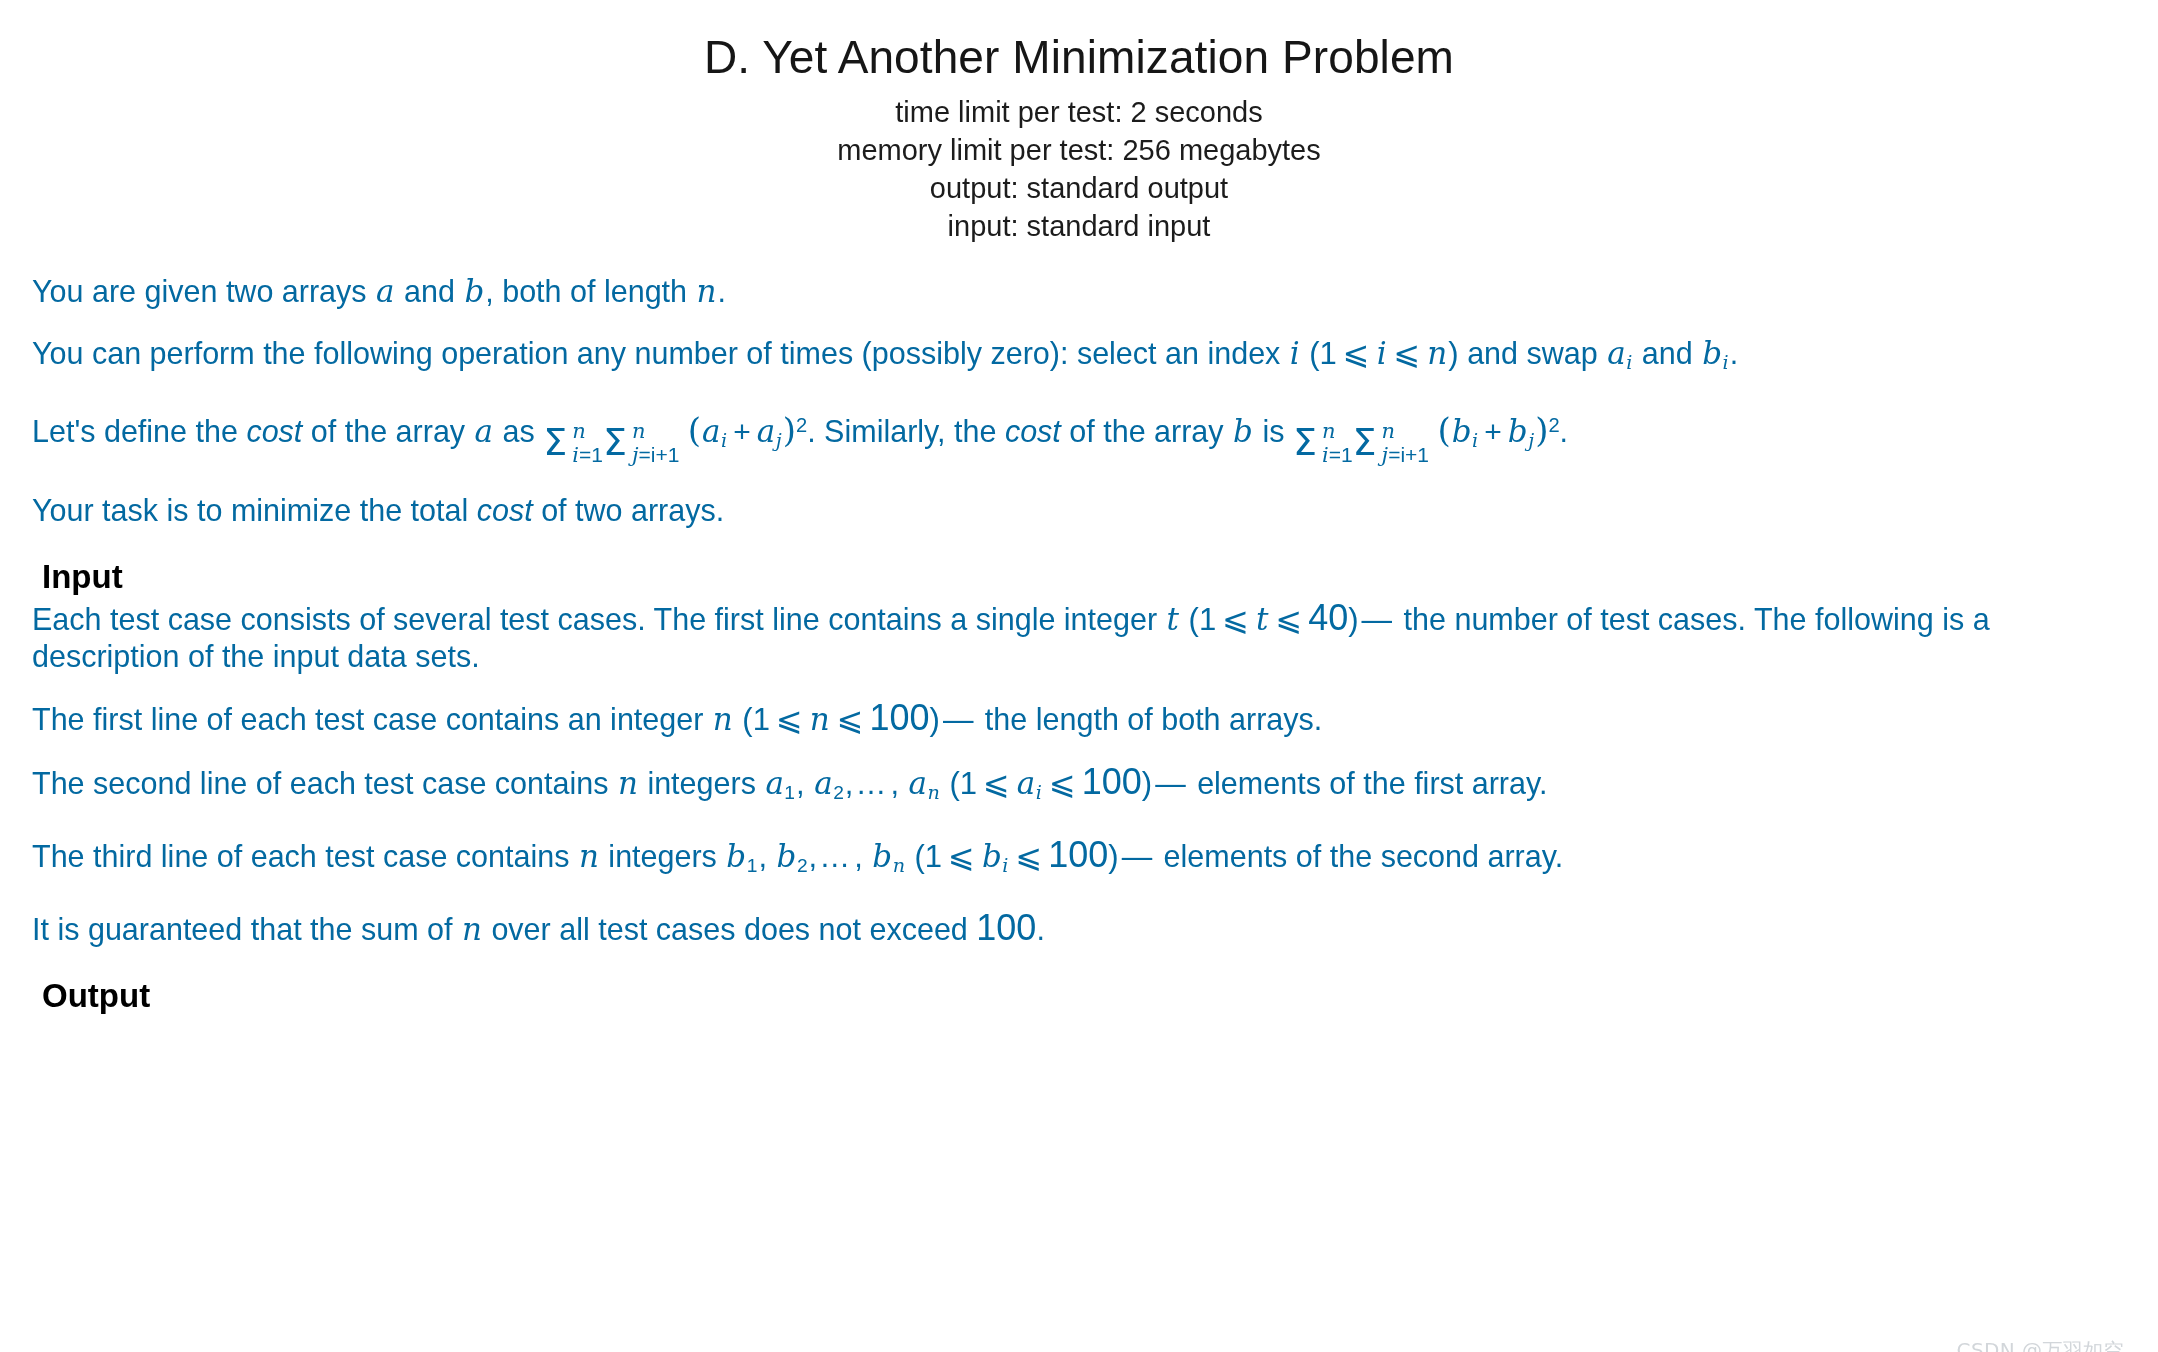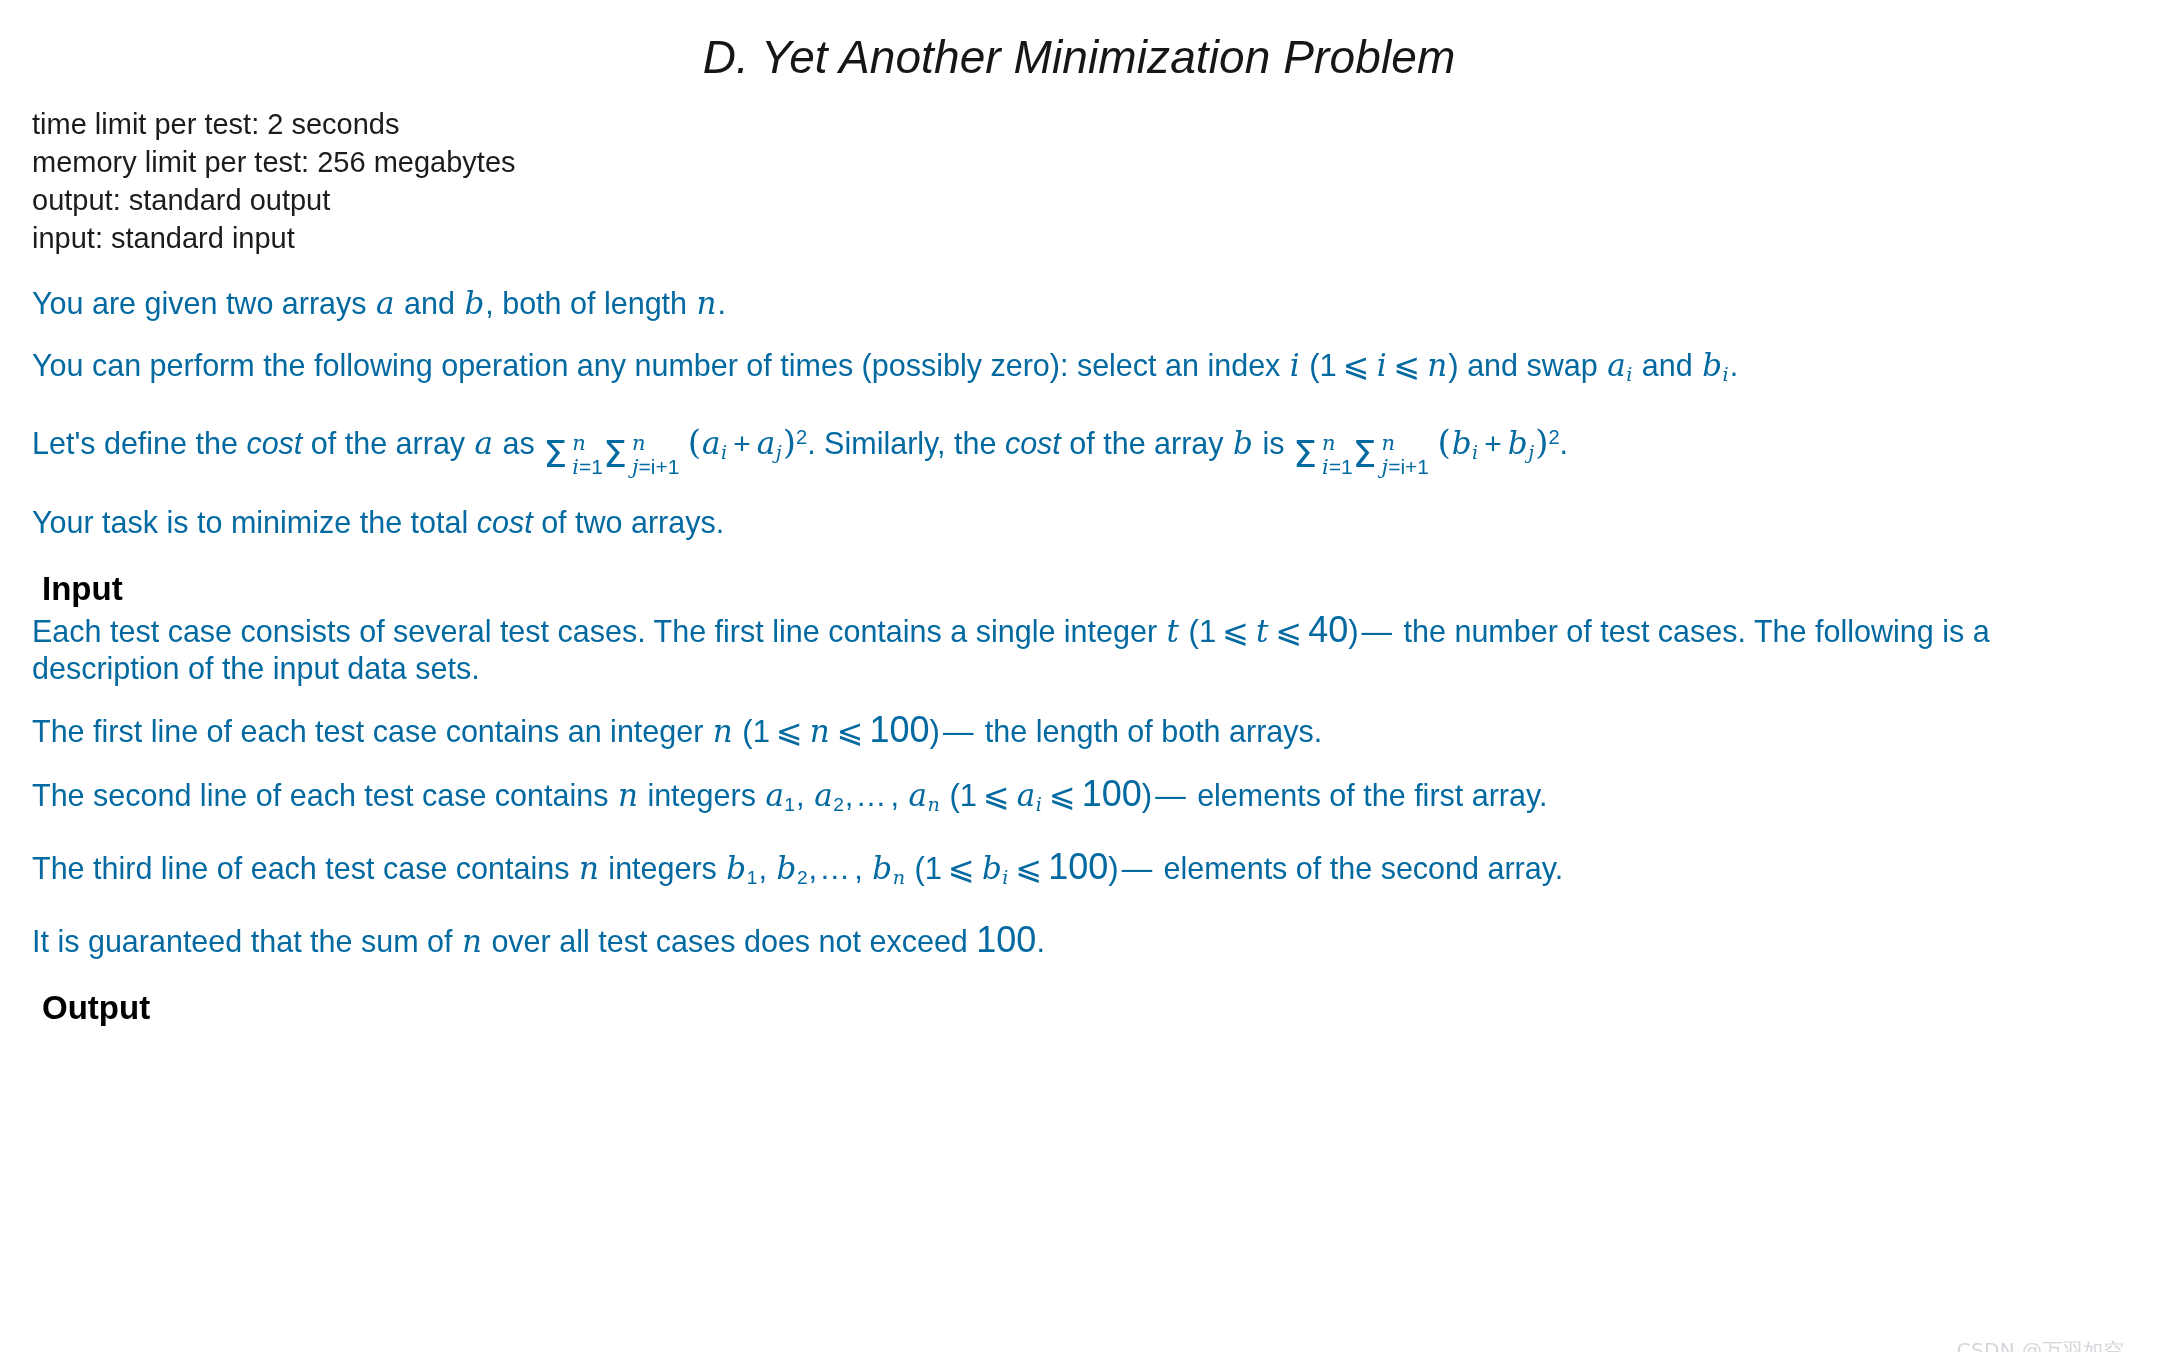--- a/index.html
+++ b/index.html
@@ -25,25 +25,24 @@
 
   
   .problem-title {
     text-align: center;
     font-size: 46px;
     font-weight: 400;
     letter-spacing: 0.1px;
     margin: 24px 0 0 0;
     padding-top: 6px;
     color: #161616;
-    font-style: italic;
   }
   .limits {
-    text-align: left;
-    margin-top: 21px;
+    text-align: center;
+    margin-top: 9px;
   }
   .limits div {
     font-size: 29px;
     line-height: 38px;
     color: #1c1c1c;
   }
 
   
   .content {
     margin-top: 28px;

